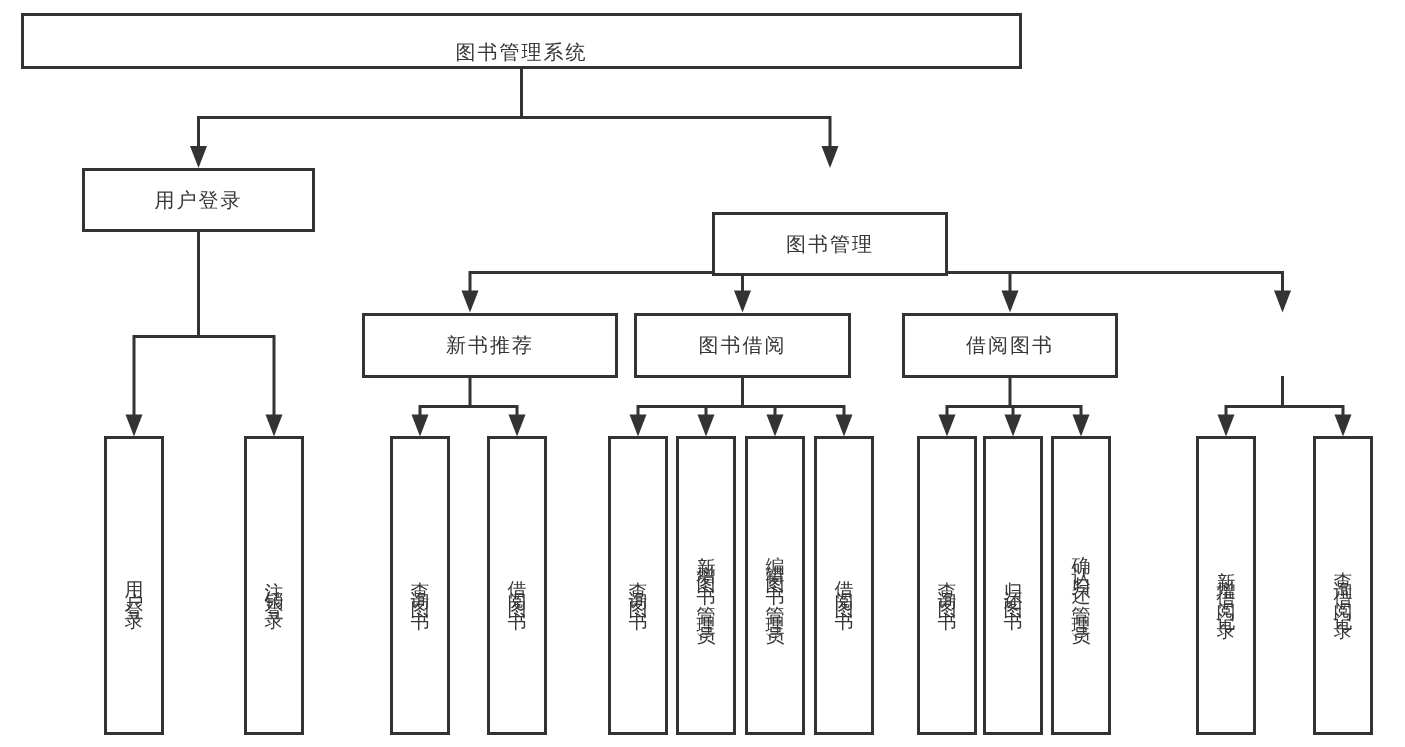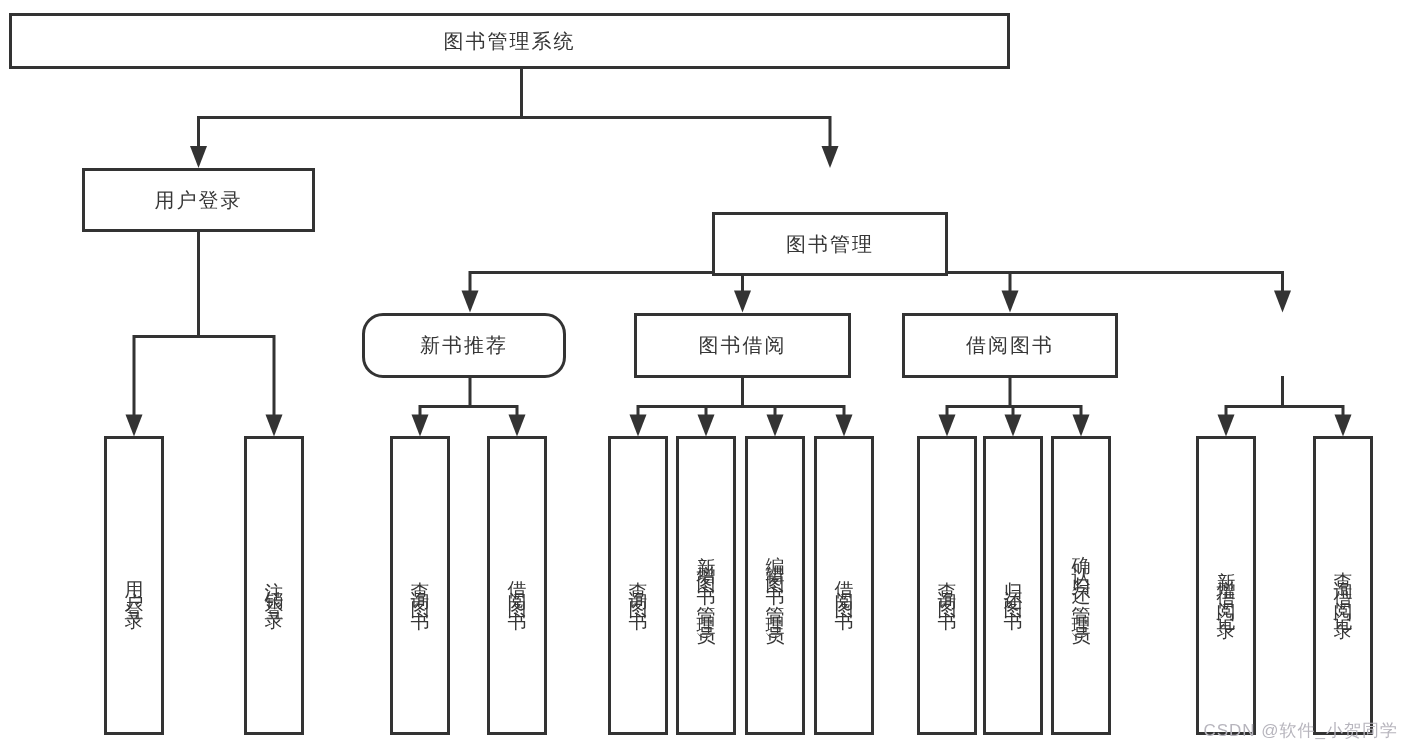--- a/index.html
+++ b/index.html
@@ -22,24 +22,24 @@
   }
   .hlbl{font-size:20px;letter-spacing:2px;white-space:nowrap;}
   .vlbl{
     writing-mode:vertical-rl;
     text-orientation:mixed;
     font-size:19px;
     letter-spacing:10px;
     white-space:nowrap;
   }
   
-  .n-root{left:9px;top:13px;width:1001px;height:56px;}
+  .n-root{left:21px;top:13px;width:1001px;height:56px;align-items:flex-end;}
   .n-l2a{left:82px;top:168px;width:233px;height:64px;}
   .n-l2b{left:712px;top:168px;width:236px;height:64px;margin-top:44px;}
-  .n-l3a{left:362px;top:313px;width:204px;height:65px;border-radius:21px;}
+  .n-l3a{left:362px;top:313px;width:256px;height:65px;}
   .n-l3b{left:634px;top:313px;width:217px;height:65px;}
   .n-l3c{left:902px;top:313px;width:216px;height:65px;}
   .n-l3d{left:1173px;top:313px;width:219px;height:65px;}
   .leaf{top:436px;width:60px;height:299px;}
   .n-u1{left:104px;}  .n-u2{left:244px;}
   .n-a1{left:390px;}  .n-a2{left:487px;}
   .n-b1{left:608px;}  .n-b2{left:676px;}  .n-b3{left:745px;}  .n-b4{left:814px;}
   .n-c1{left:917px;}  .n-c2{left:983px;}  .n-c3{left:1051px;}
   .n-d1{left:1196px;} .n-d2{left:1313px;}
   .watermark{
@@ -148,15 +148,14 @@
     <span class="vlbl">确认归还（管理员）</span>
   </div>
 
   <div class="box leaf n-d1">
     <span class="vlbl">新增借阅记录</span>
   </div>
   <div class="box leaf n-d2">
     <span class="vlbl">查询借阅记录</span>
   </div>
 
-  <div class="watermark">CSDN @软件_小贺同学</div>
 
 </div>
 
 </body></html>

